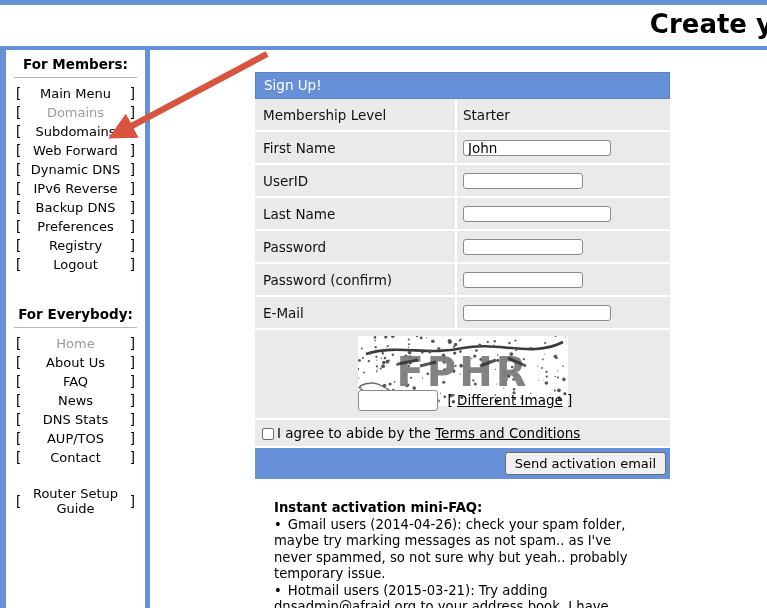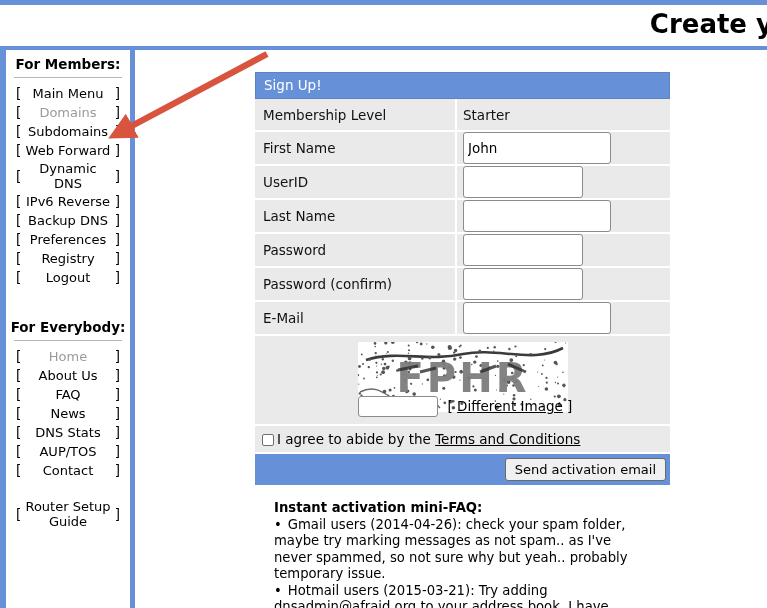--- a/index.html
+++ b/index.html
@@ -40,21 +40,21 @@
     white-space: nowrap;
     color: #000;
     font-family: "DejaVu Sans", "Liberation Sans", sans-serif;
   }
 
   
   #sidebar {
     position: absolute;
     left: 0;
     top: 50px;
-    width: 135px;
+    width: 150px;
     height: 558px;
     box-sizing: border-box;
     border-left: 6px solid #6691d8;
     border-right: 5px solid #6691d8;
     background: #ffffff;
     overflow: hidden;
   }
   #sidebar-inner {
     position: absolute;
     left: 0;
@@ -158,21 +158,21 @@
     color: #111;
     border-bottom: 2px solid #ffffff;
   }
   .txt-input {
     font-family: "DejaVu Sans", "Liberation Sans", sans-serif;
     font-size: 13.5px;
     color: #000;
     background: #ffffff;
     border: 1px solid #8b8b8b;
     border-radius: 3px;
-    height: 32px;
+    height: 16px;
     padding: 0 4px;
     box-sizing: border-box;
     outline: none;
   }
   .w-lg { width: 148px; }
   .w-md { width: 120px; }
 
   
   .cell-captcha {
     padding: 6px 0 6px 0 !important;

